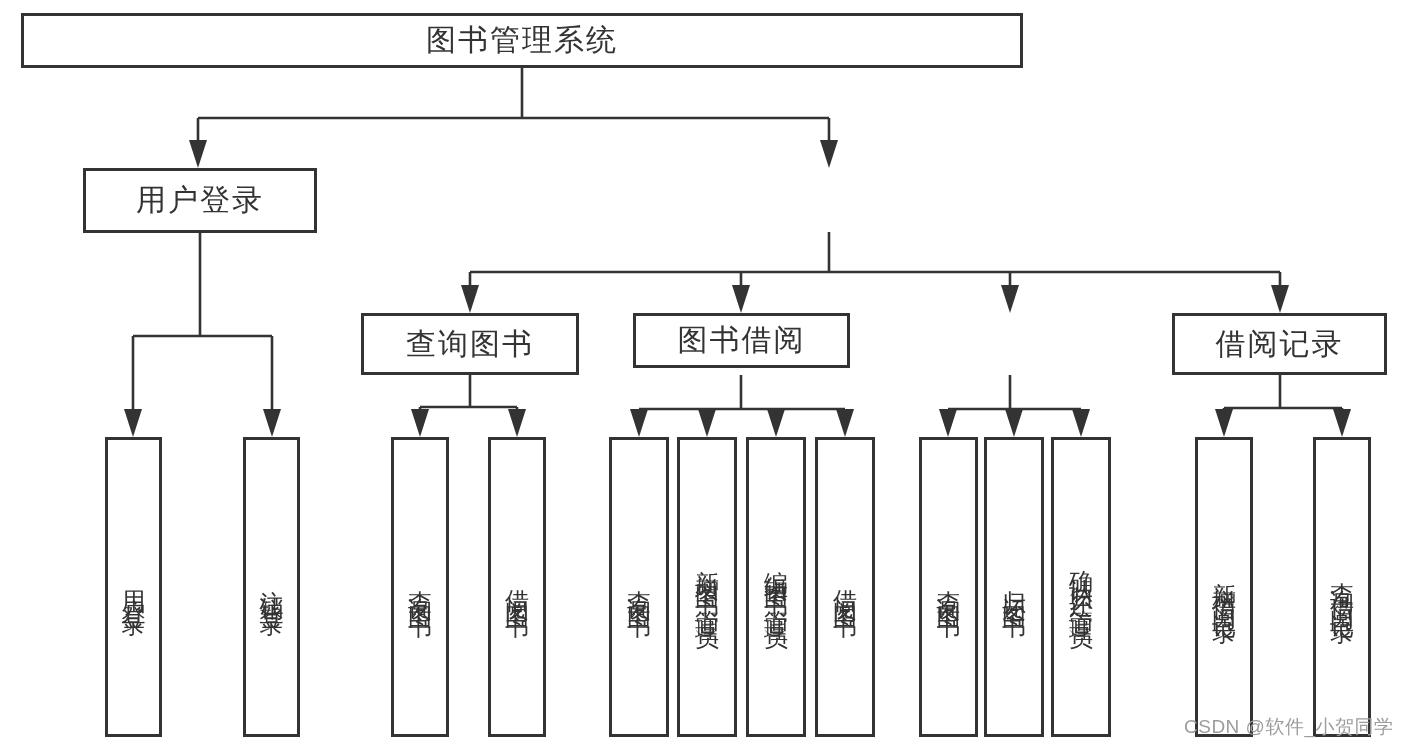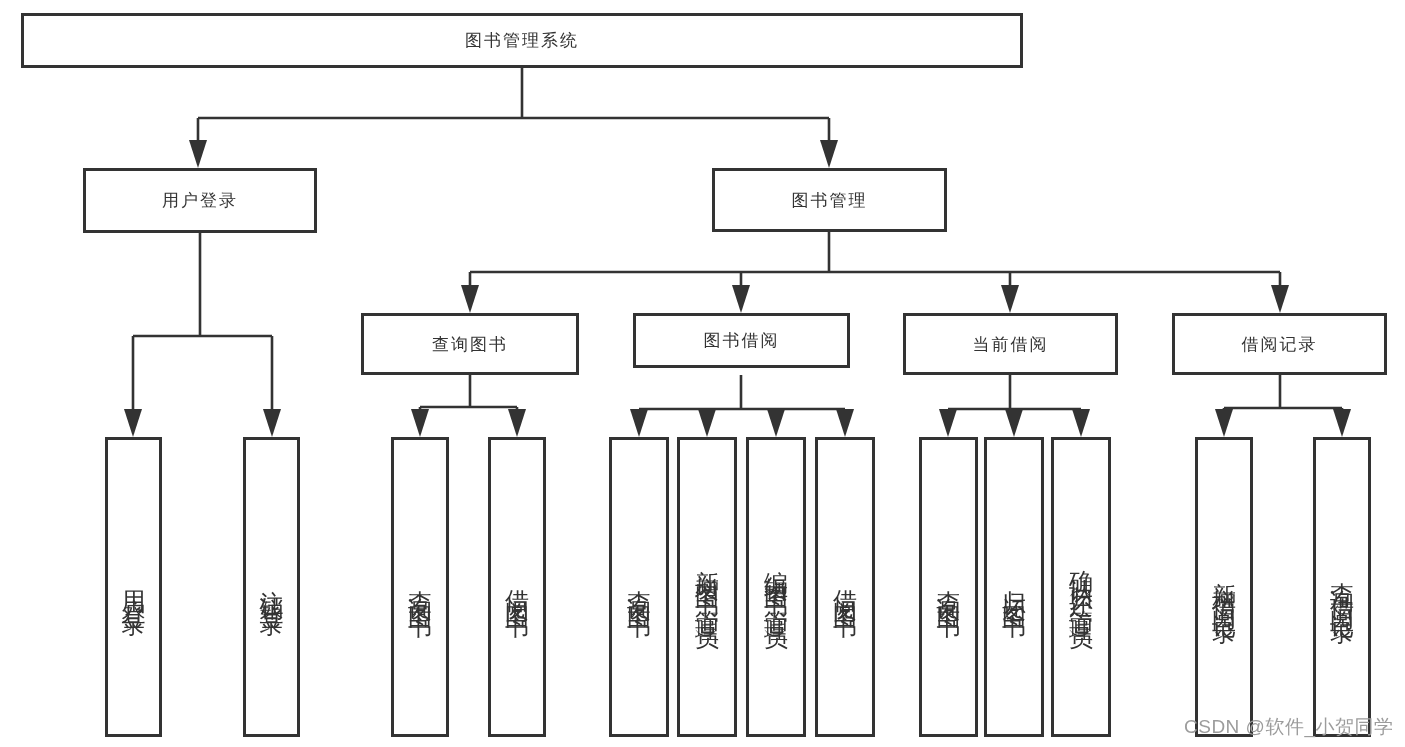--- a/index.html
+++ b/index.html
@@ -22,21 +22,21 @@
   .connectors polygon{fill:var(--line);stroke:none;}
   .node{
     position:absolute;
     box-sizing:border-box;
     border:3px solid var(--line);
     background:#ffffff;
     display:flex;align-items:center;justify-content:center;
     z-index:2;
   }
   .hbox span{
-    font-size:17px;letter-spacing:2px;color:var(--text);white-space:nowrap;
+    font-size:30px;letter-spacing:2px;color:var(--text);white-space:nowrap;
   }
   .vbox span{
     writing-mode:vertical-rl;
     text-orientation:mixed;
     font-size:24px;letter-spacing:8px;color:var(--text);
     line-height:1;
   }
   .watermark{
     position:absolute;left:1184px;top:714px;z-index:3;
     font-size:19px;color:var(--watermark);white-space:nowrap;
@@ -84,32 +84,26 @@
     <polygon points="1333,409 1351,409 1342,437"></polygon>
   </svg>
 
   <div class="node hbox" style="left:21px;top:13px;width:1002px;height:55px">
     <span>图书管理系统</span>
   </div>
 
   <div class="node hbox" style="left:83px;top:168px;width:234px;height:65px">
     <span>用户登录</span>
   </div>
-  <div class="node hbox" style="left:712px;top:168px;width:235px;height:64px">
-    <span>图书管理</span>
-  </div>
 
   <div class="node hbox" style="left:361px;top:313px;width:218px;height:62px">
     <span>查询图书</span>
   </div>
   <div class="node hbox" style="left:633px;top:313px;width:217px;height:55px">
     <span>图书借阅</span>
-  </div>
-  <div class="node hbox" style="left:903px;top:313px;width:215px;height:62px">
-    <span>当前借阅</span>
   </div>
   <div class="node hbox" style="left:1172px;top:313px;width:215px;height:62px">
     <span>借阅记录</span>
   </div>
 
   <div class="node vbox" style="left:105px;top:437px;width:57px;height:300px">
     <span>用户登录</span>
   </div>
   <div class="node vbox" style="left:243px;top:437px;width:57px;height:300px">
     <span>注销登录</span>

